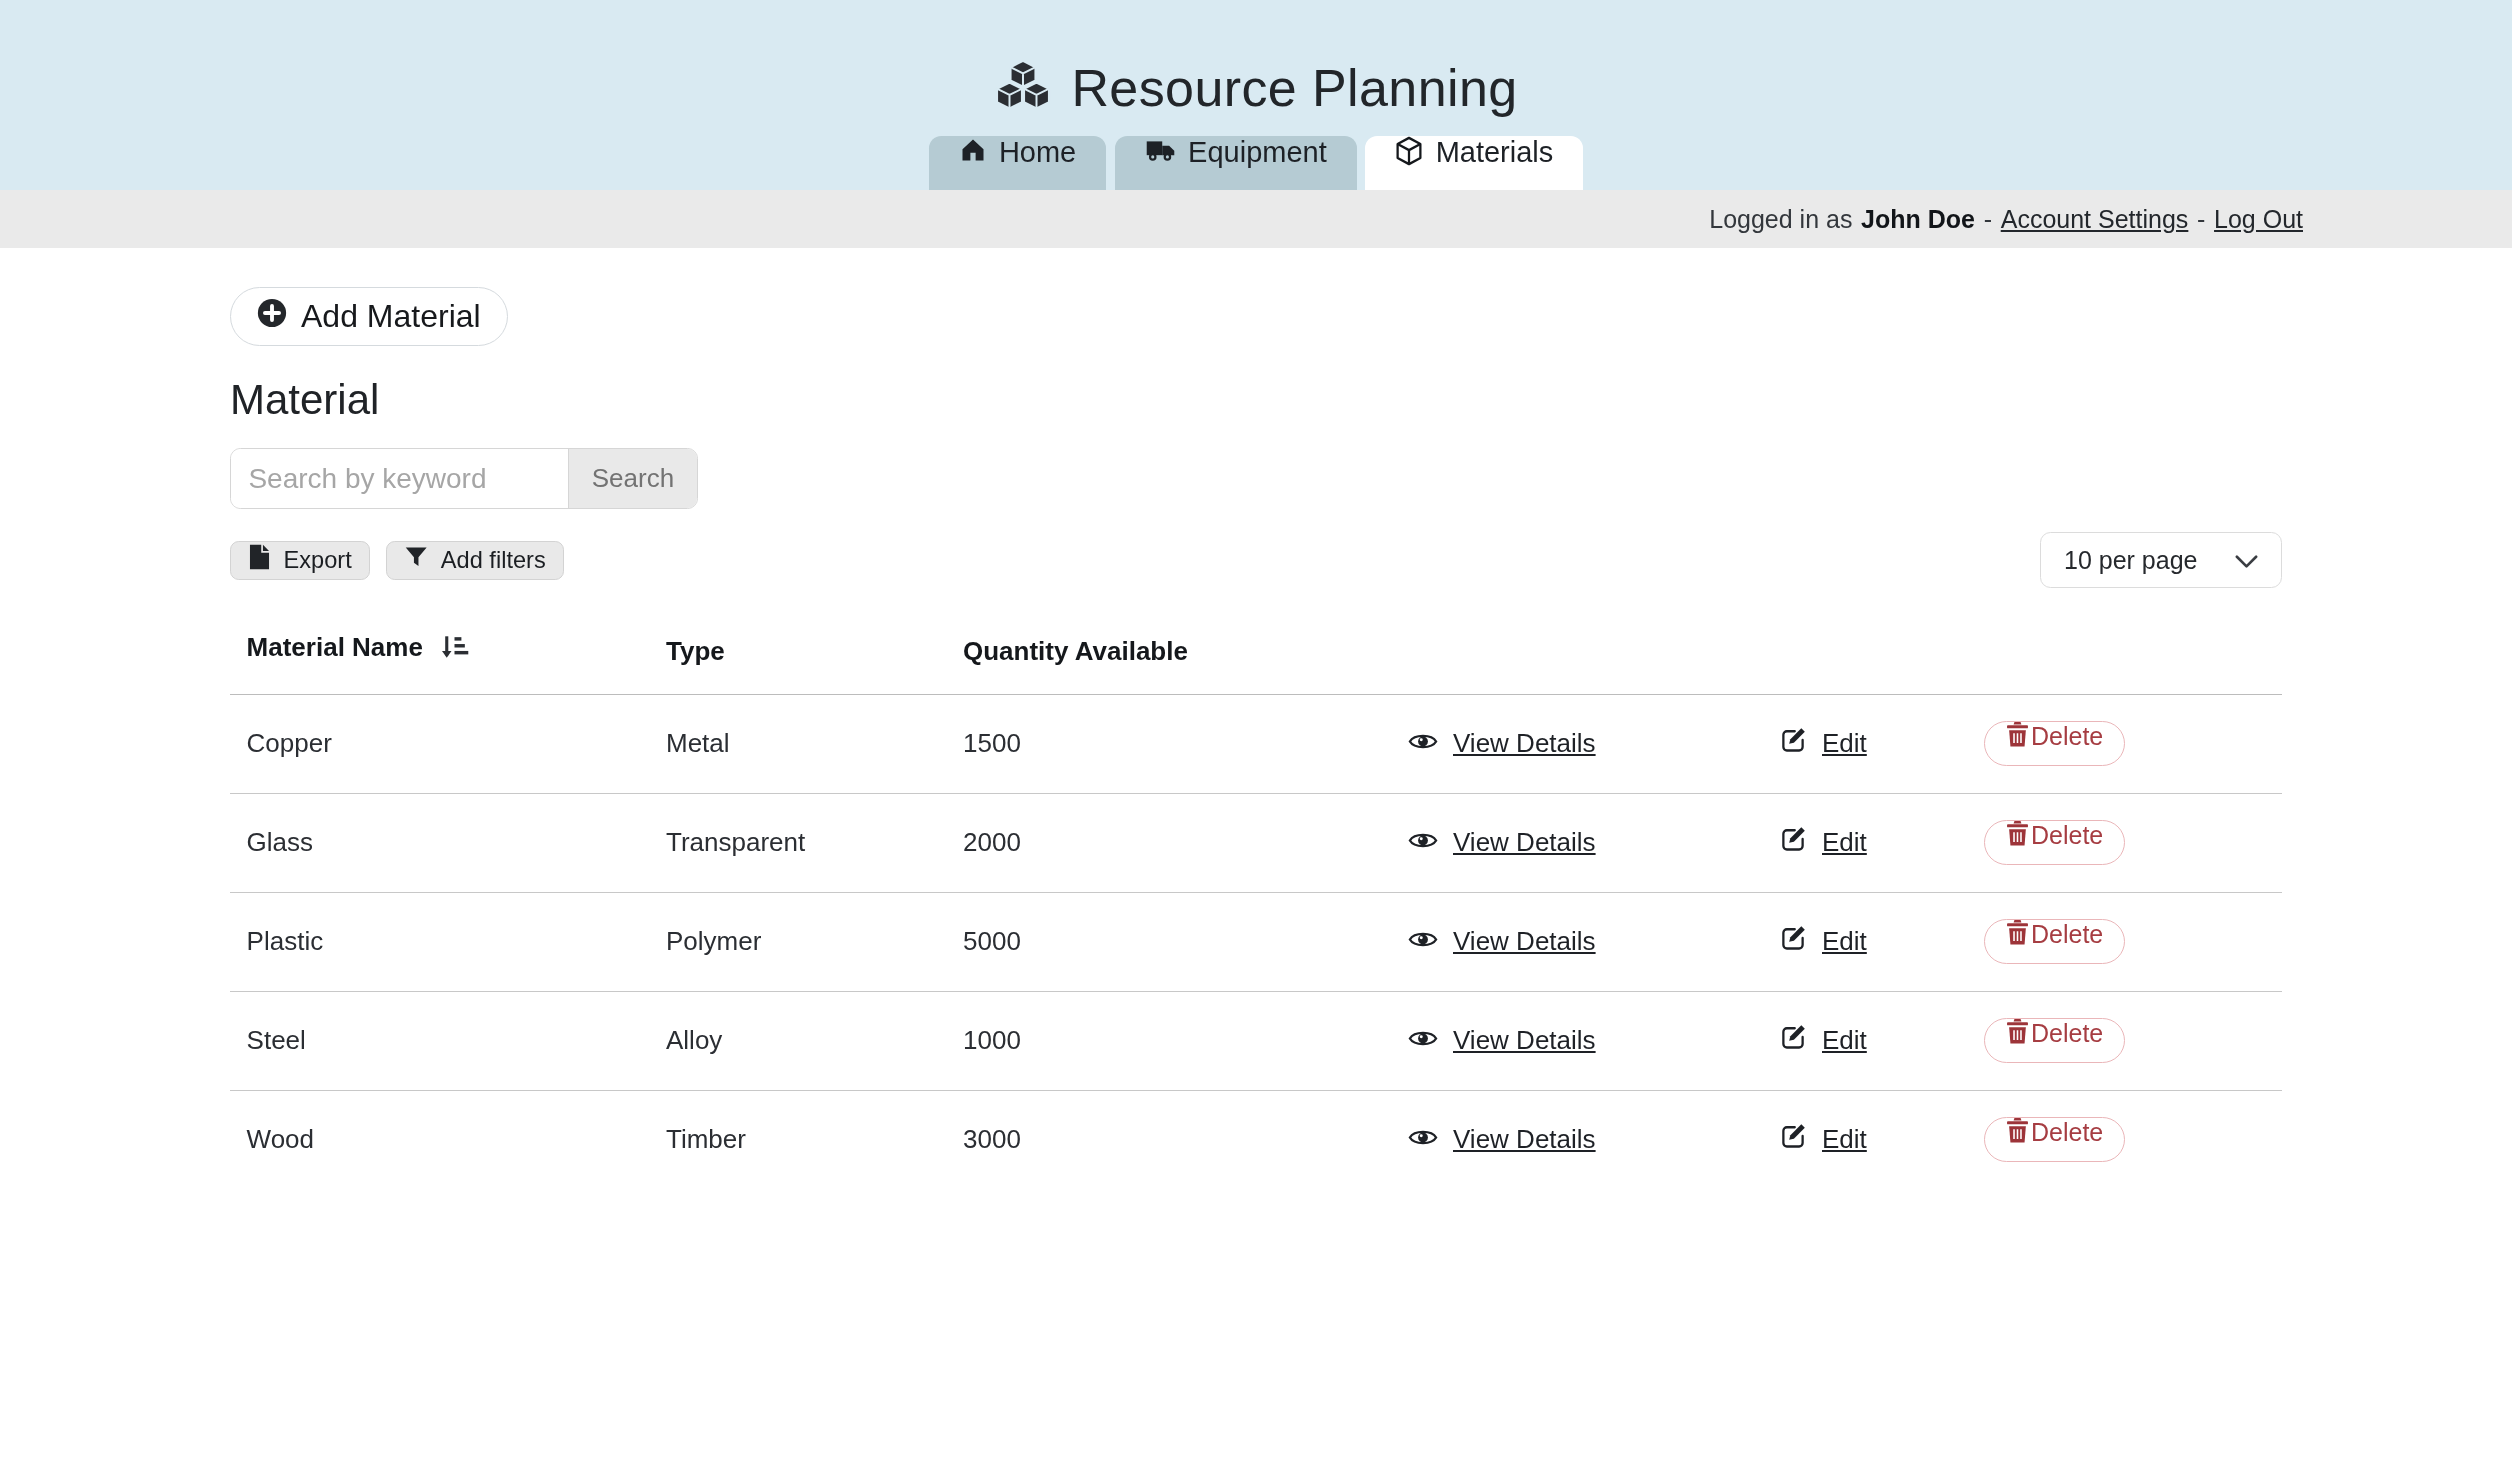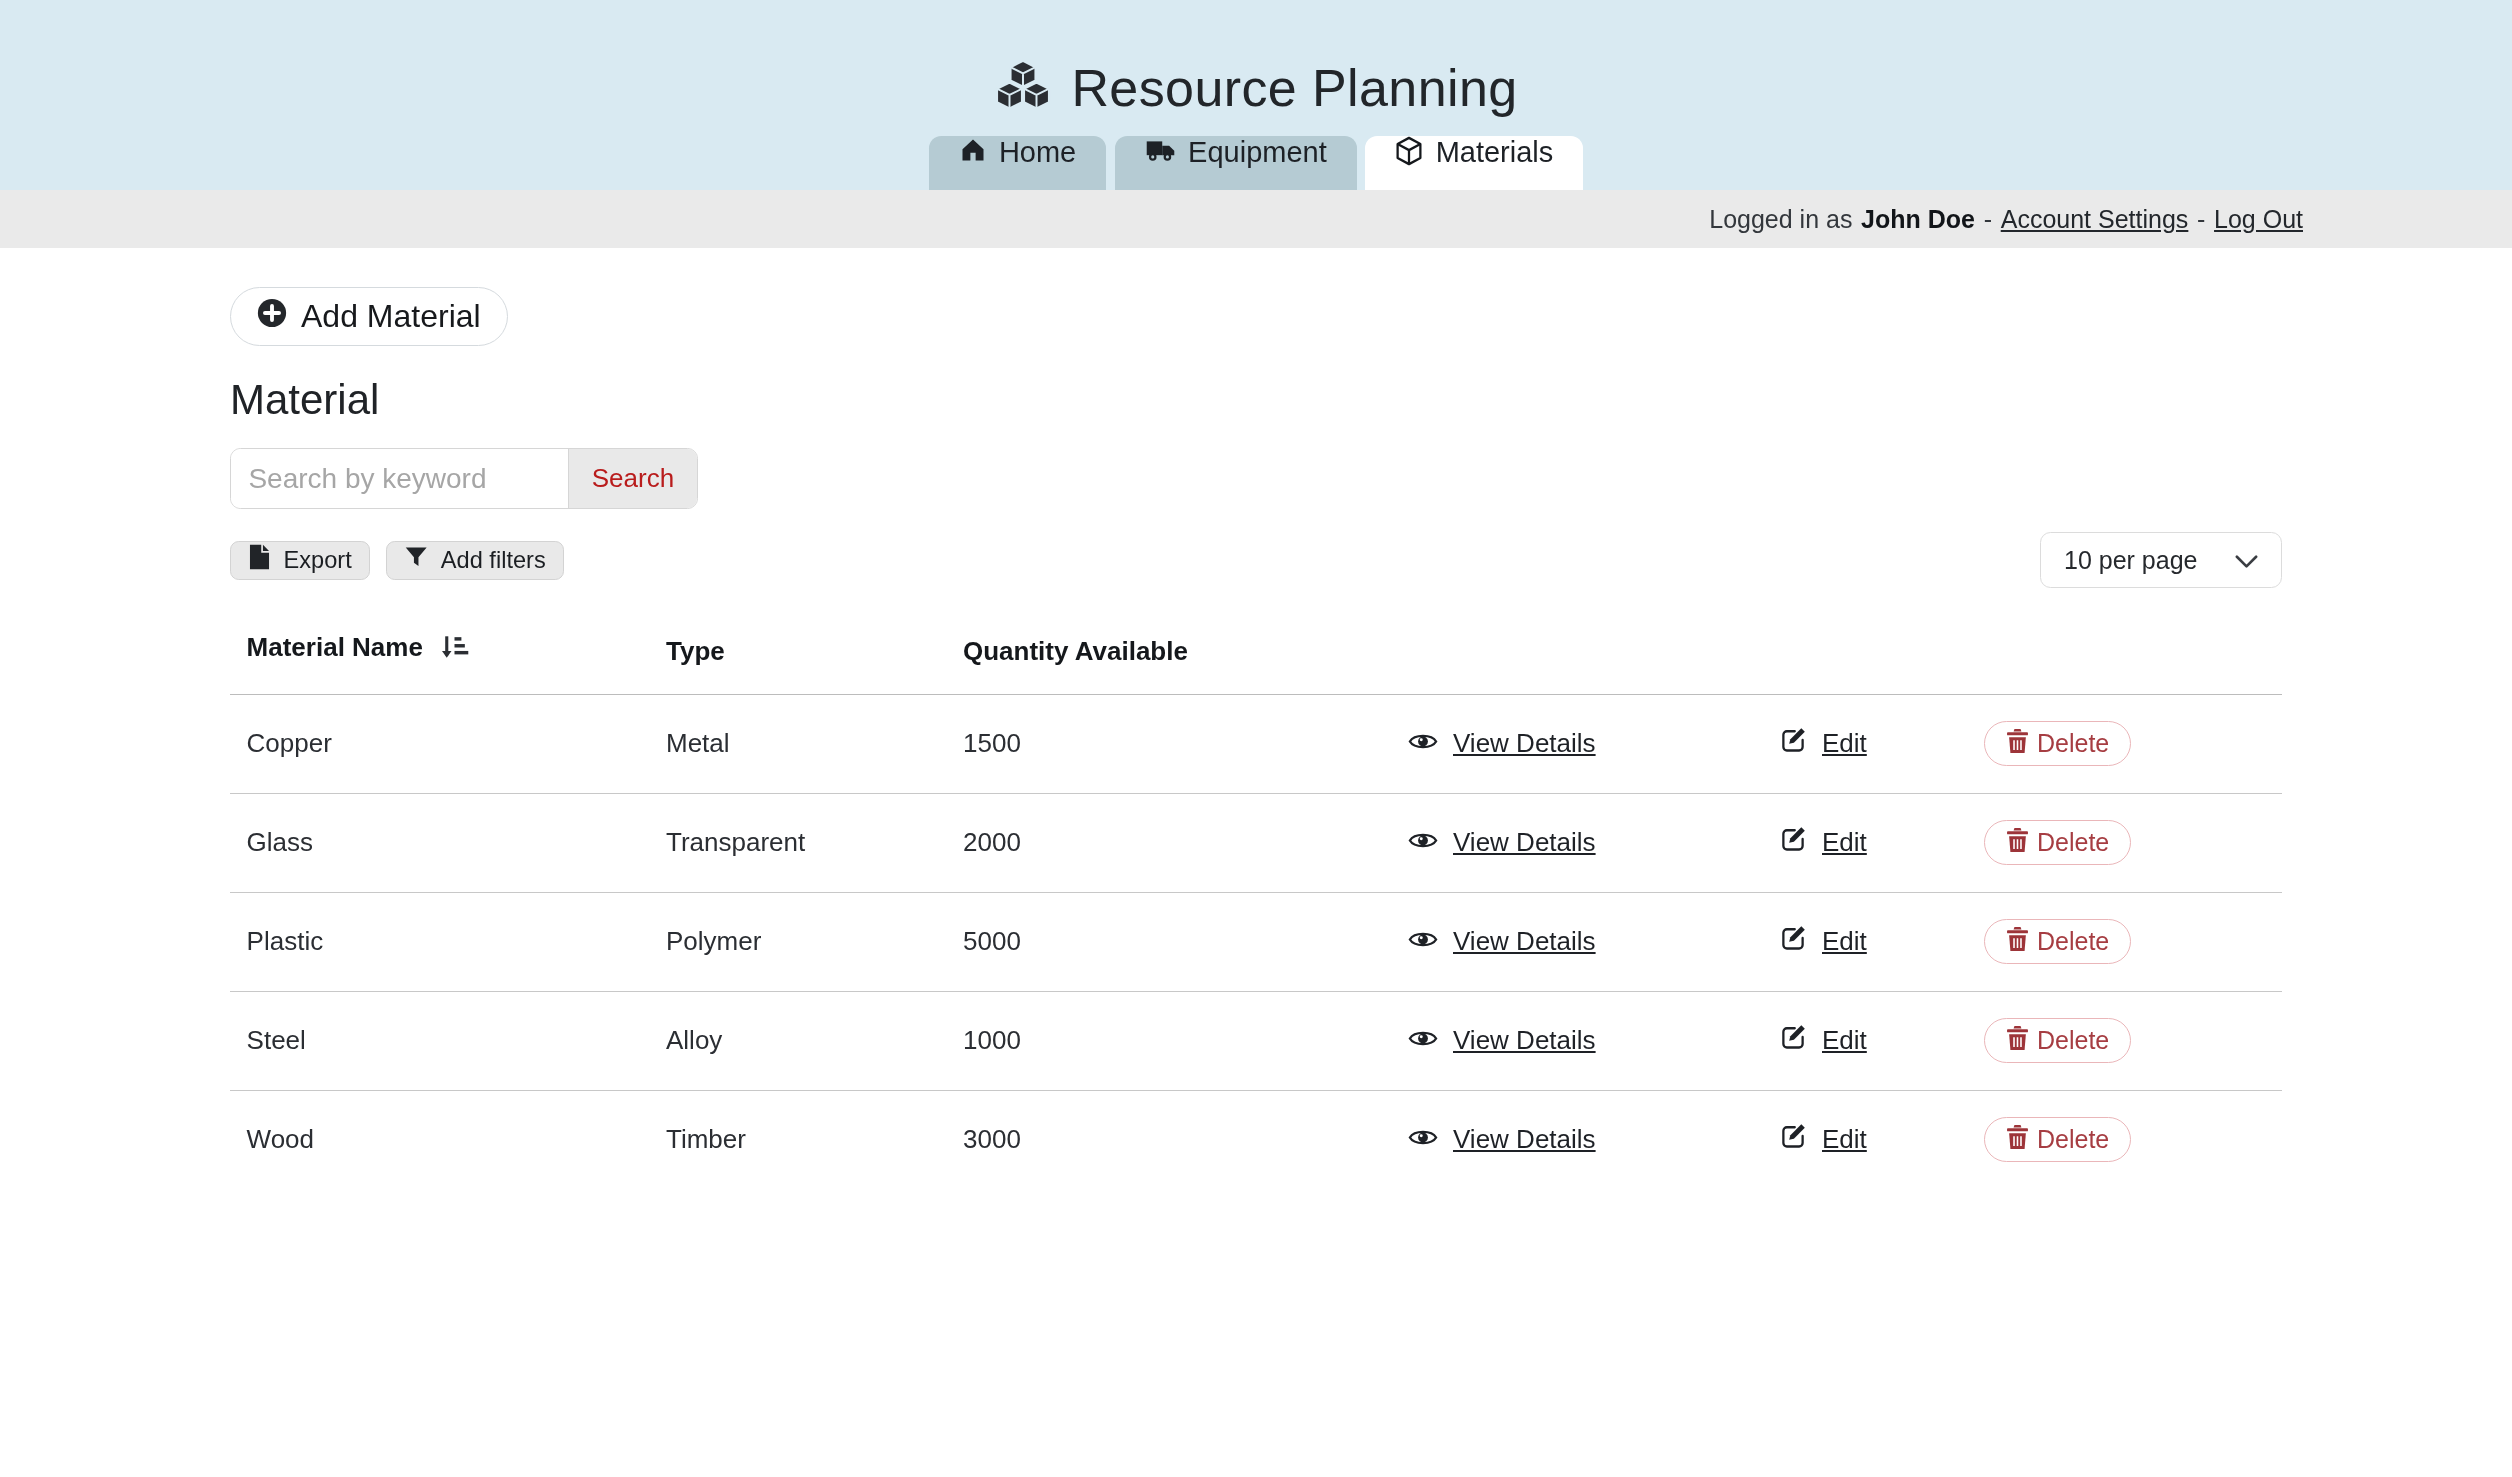--- a/index.html
+++ b/index.html
@@ -40,21 +40,21 @@
     margin-top:24.4px;display:inline-flex;align-items:stretch;height:59px;
     border:1.7px solid #d6d6d6;border-radius:10.5px;overflow:hidden;background:#fff;
   }
   .search-input{
     width:302px;border:none;outline:none;padding:0 17.4px;font-size:28px;
     font-family:inherit;color:#2a2d31;background:#fff;
   }
   .search-input::placeholder{color:#a6a6a6;}
   .search-btn{
     border:none;border-left:1.7px solid #d6d6d6;background:#e9e9e9;padding:0 23px;
-    font-size:26px;color:#b91c1c;cursor:pointer;font-family:inherit;
+    font-size:26px;color:#737373;cursor:pointer;font-family:inherit;
   }
   
   .toolbar{margin-top:23px;display:flex;align-items:center;justify-content:space-between;}
   .toolbar-left{display:flex;gap:15.7px;}
   .chip-btn{
     display:inline-flex;align-items:center;gap:12.2px;height:39px;padding:0 17.4px;
     background:#e9e9e9;border:1.7px solid #d3d3d3;border-radius:8.7px;font-size:23.6px;
     color:#1b1e22;cursor:pointer;font-family:inherit;
   }
   .per-page{
@@ -71,21 +71,21 @@
   td{
     font-size:26px;color:#2b2e33;height:98px;padding:0;
     border-bottom:1.7px solid #c8c8c8;vertical-align:middle;
   }
   tr:last-of-type td{border-bottom:none;}
   .c-first{padding-left:16.6px;}
   .sort-icon{vertical-align:-7px;margin-left:8.7px;}
   .action{display:inline-flex;align-items:center;gap:15px;}
   .action a{color:#1e2126;text-decoration:underline;cursor:pointer;}
   .delete-btn{
-    display:inline-flex;align-items:center;gap:8px;height:45px;padding:0 21px;
+    display:inline-flex;gap:2px;height:45px;padding:0 21px;
     background:#ffffff;border:1.7px solid #eab6b9;border-radius:24.4px;font-size:25px;
     color:#a63d42;cursor:pointer;font-family:inherit;
   }
   a{cursor:pointer;}
 </style>
 </head>
 <body>
 
 <header class="app-header">
   <div class="title-row">

